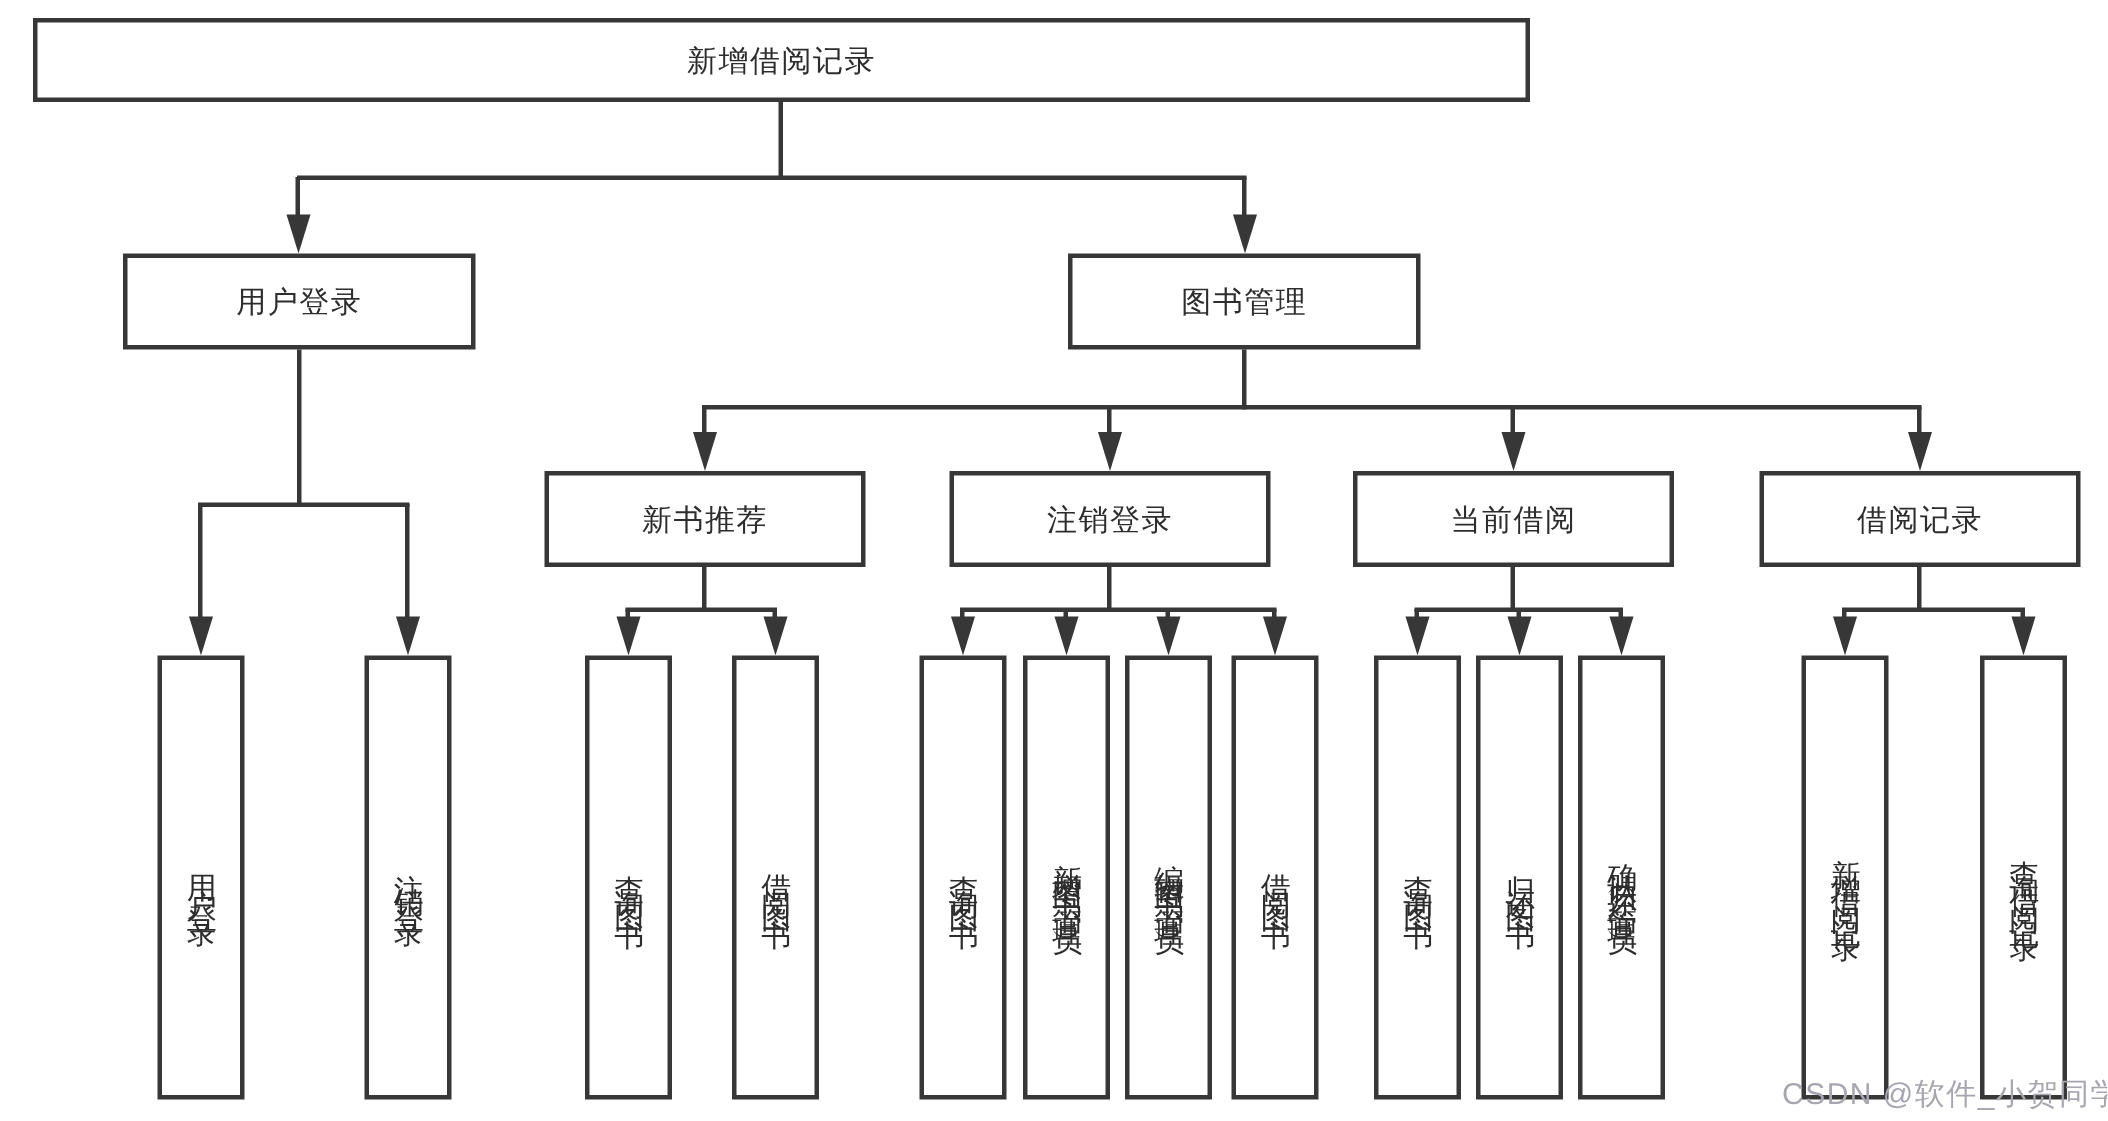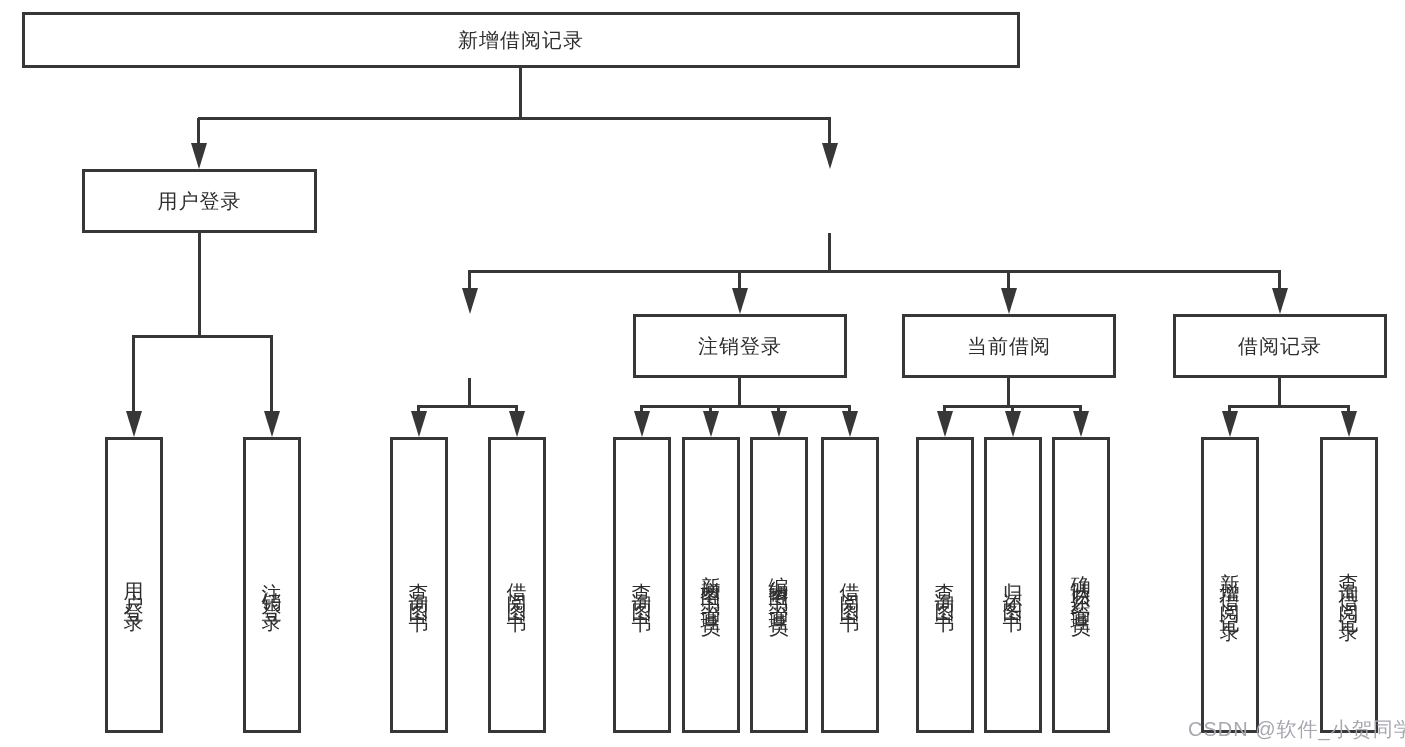--- a/index.html
+++ b/index.html
@@ -55,39 +55,41 @@
   <div class="box" style="left:22px;top:12px;width:998px;height:56px;">新增借阅记录</div>
 
   <div class="line" style="left:519px;top:68px;width:3px;height:52px;"></div>
   <div class="line" style="left:198px;top:117px;width:633px;height:3px;"></div>
   <div class="line" style="left:197px;top:118px;width:3px;height:27px;"></div>
   <div class="arrowhead" style="left:191px;top:143px;"></div>
   <div class="line" style="left:828px;top:118px;width:3px;height:27px;"></div>
   <div class="arrowhead" style="left:822px;top:143px;"></div>
 
   <div class="box" style="left:82px;top:169px;width:235px;height:64px;">用户登录</div>
+  <div class="box" style="left:712px;top:169px;width:235px;height:64px;">图书管理</div>
 
   <div class="line" style="left:198px;top:233px;width:3px;height:105px;"></div>
   <div class="line" style="left:132px;top:335px;width:141px;height:3px;"></div>
   <div class="line" style="left:132px;top:336px;width:3px;height:77px;"></div>
   <div class="arrowhead" style="left:126px;top:411px;"></div>
   <div class="line" style="left:270px;top:336px;width:3px;height:77px;"></div>
   <div class="arrowhead" style="left:264px;top:411px;"></div>
 
   <div class="line" style="left:828px;top:233px;width:3px;height:40px;"></div>
   <div class="line" style="left:468px;top:270px;width:813px;height:3px;"></div>
   <div class="line" style="left:468px;top:271px;width:3px;height:19px;"></div>
   <div class="arrowhead" style="left:462px;top:288px;"></div>
   <div class="line" style="left:738px;top:271px;width:3px;height:19px;"></div>
   <div class="arrowhead" style="left:732px;top:288px;"></div>
   <div class="line" style="left:1007px;top:271px;width:3px;height:19px;"></div>
   <div class="arrowhead" style="left:1001px;top:288px;"></div>
   <div class="line" style="left:1278px;top:271px;width:3px;height:19px;"></div>
   <div class="arrowhead" style="left:1272px;top:288px;"></div>
 
+  <div class="box" style="left:363px;top:314px;width:214px;height:64px;">新书推荐</div>
   <div class="box" style="left:633px;top:314px;width:214px;height:64px;">注销登录</div>
   <div class="box" style="left:1173px;top:314px;width:214px;height:64px;">借阅记录</div>
   <div class="box" style="left:902px;top:314px;width:214px;height:64px;">当前借阅</div>
 
   <div class="line" style="left:468px;top:378px;width:3px;height:30px;"></div>
   <div class="line" style="left:417px;top:405px;width:101px;height:3px;"></div>
   <div class="line" style="left:417px;top:406px;width:3px;height:7px;"></div>
   <div class="arrowhead" style="left:411px;top:411px;"></div>
   <div class="line" style="left:515px;top:406px;width:3px;height:7px;"></div>
   <div class="arrowhead" style="left:509px;top:411px;"></div>

